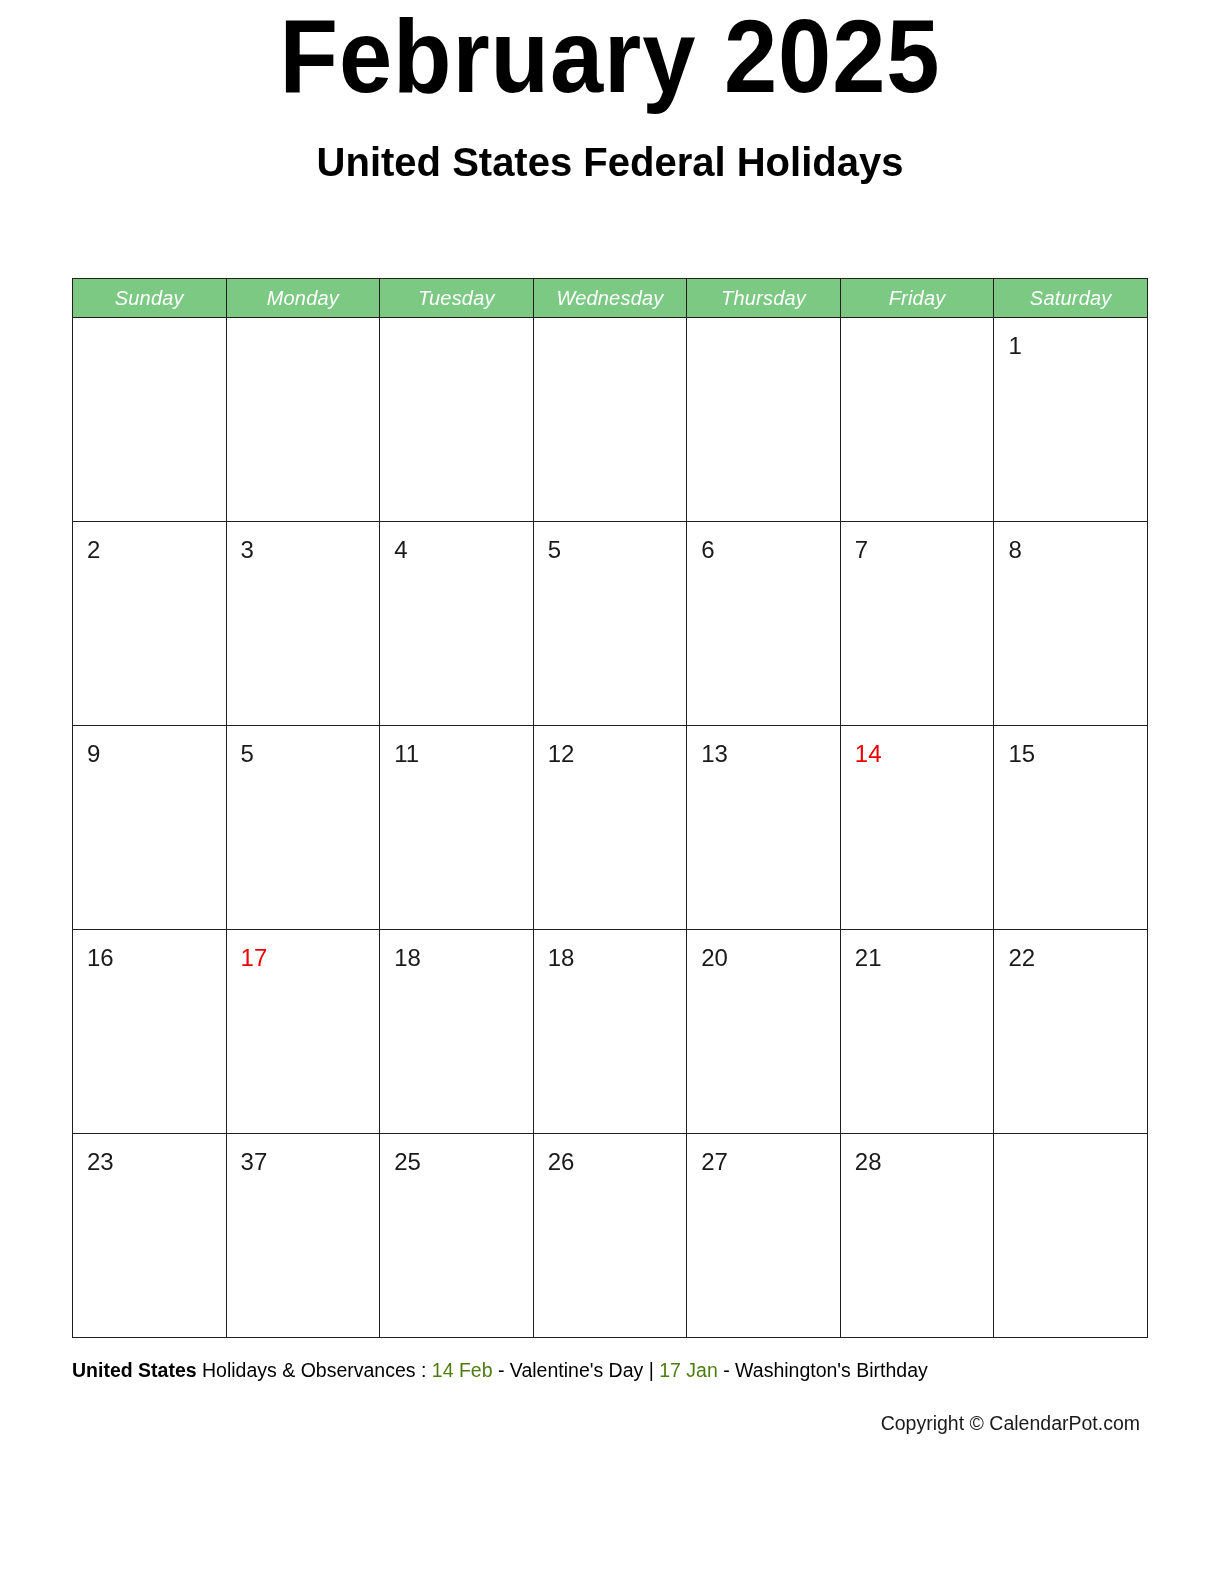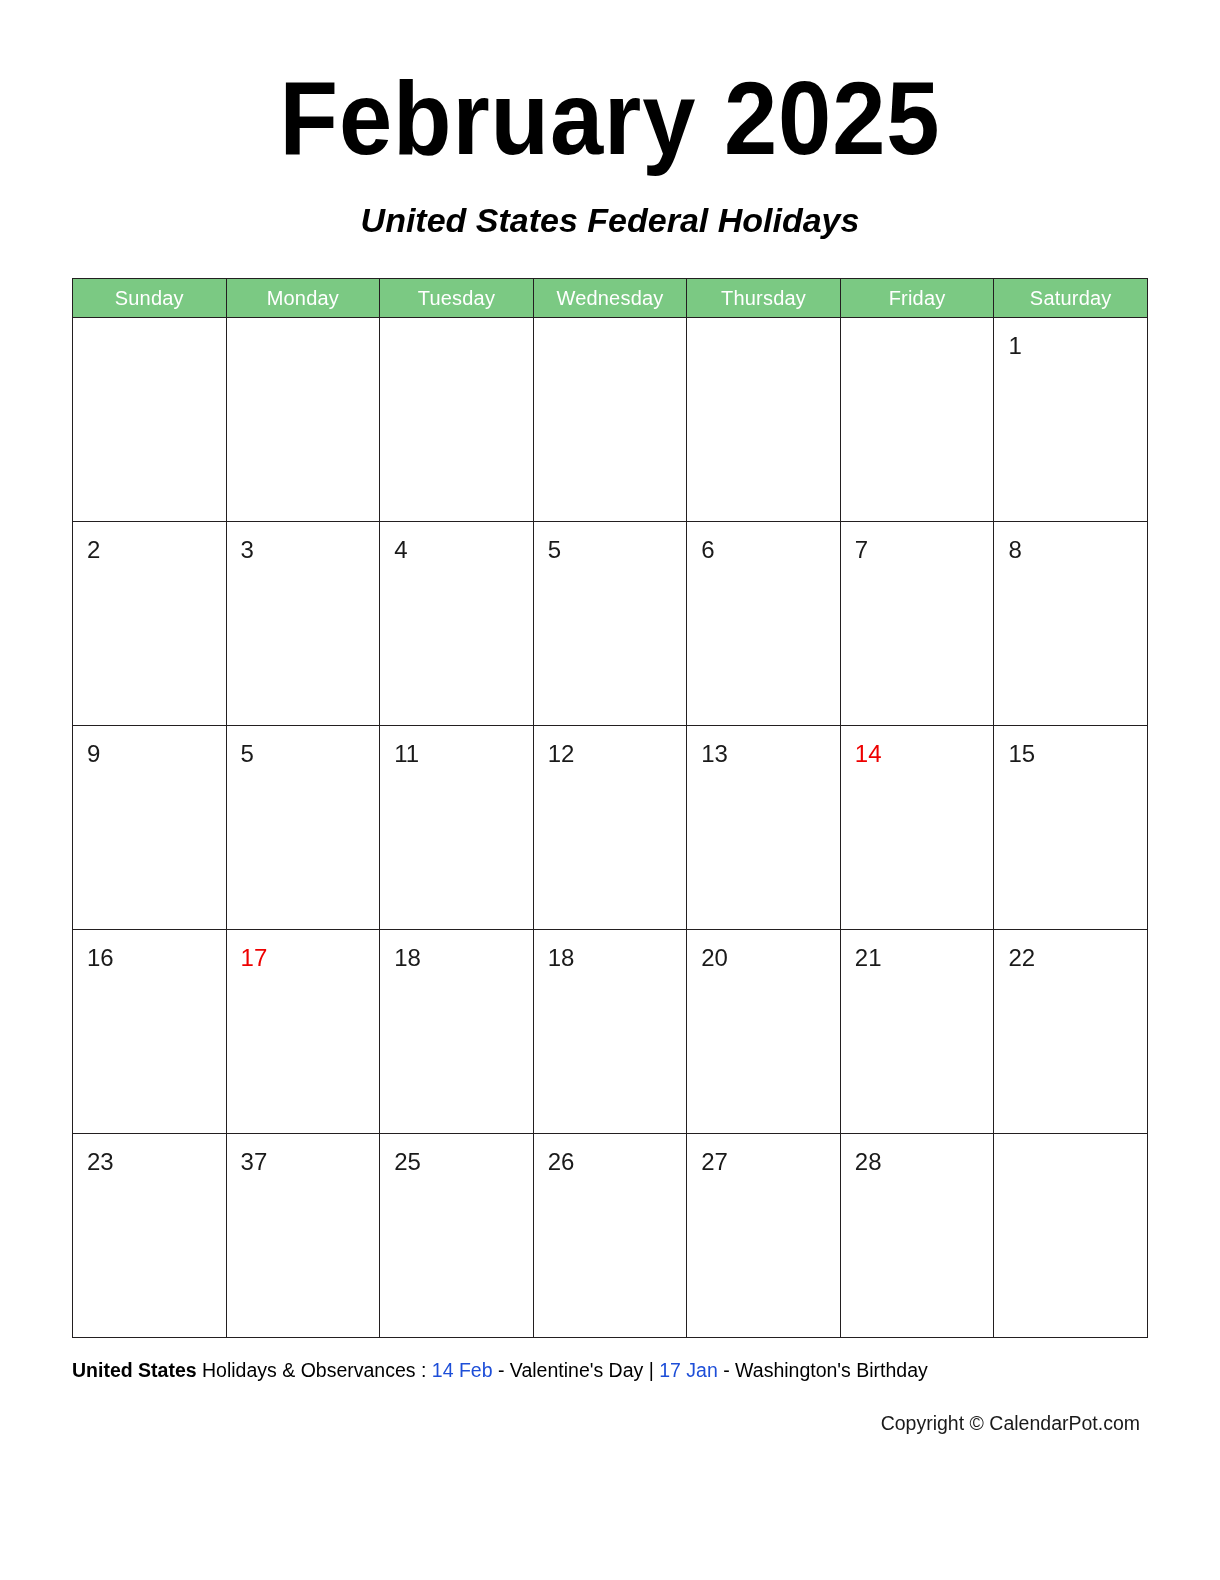--- a/index.html
+++ b/index.html
@@ -18,41 +18,39 @@
 
   .page {
     position: relative;
     width: 1220px;
     height: 1580px;
     box-sizing: border-box;
   }
 
   
   .title-block {
-    padding-top: 62px;
     text-align: center;
   }
   .month-title {
     font-family: "Liberation Sans Narrow", "Liberation Sans", sans-serif;
     font-weight: 700;
     font-size: 104px;
     line-height: 1.08;
     letter-spacing: 1px;
     margin: 0;
     transform: scaleX(0.92);
     transform-origin: center;
     white-space: nowrap;
   }
   .subtitle {
     font-family: "Liberation Sans", sans-serif;
     font-weight: 700;
-    font-size: 34px;
+    font-size: 40px;
     line-height: 1.2;
     margin: 26px 0 0 0;
-    font-style: italic;
   }
 
   
   .calendar {
     position: absolute;
     left: 72px;
     top: 278px;
     width: 1076px;
     border-collapse: collapse;
     table-layout: fixed;
@@ -65,20 +63,21 @@
   }
   .calendar th {
     background: #7BC983;
     color: #ffffff;
     font-weight: 400;
     font-size: 20px;
     text-align: center;
     height: 38px;
     line-height: 38px;
     letter-spacing: 0.2px;
+    font-style: italic;
   }
   .calendar td {
     height: 203px;
   }
   .daynum {
     display: block;
     font-size: 24px;
     line-height: 1;
     padding: 16px 0 0 14px;
     color: #1a1a1a;
@@ -97,21 +96,21 @@
   .observances {
     font-size: 19.5px;
     line-height: 28px;
     white-space: nowrap;
     color: #000000;
   }
   .observances .country {
     font-weight: 700;
   }
   .observances .date-red {
-    color: #1d4ed8;
+    color: #4d7c0f;
   }
   .copyright {
     margin-top: 26px;
     text-align: right;
     font-size: 19.5px;
     line-height: 26px;
     color: #1a1a1a;
     padding-right: 8px;
   }
 </style>

